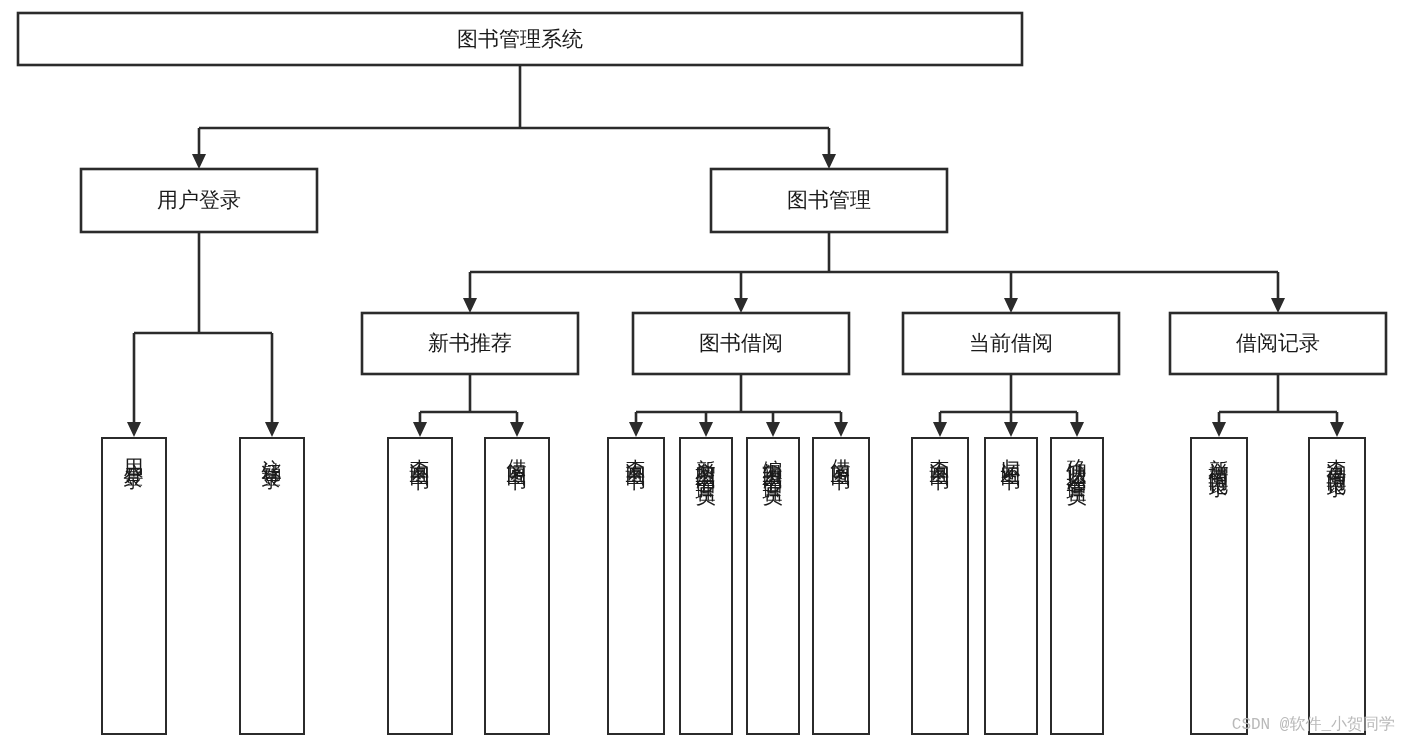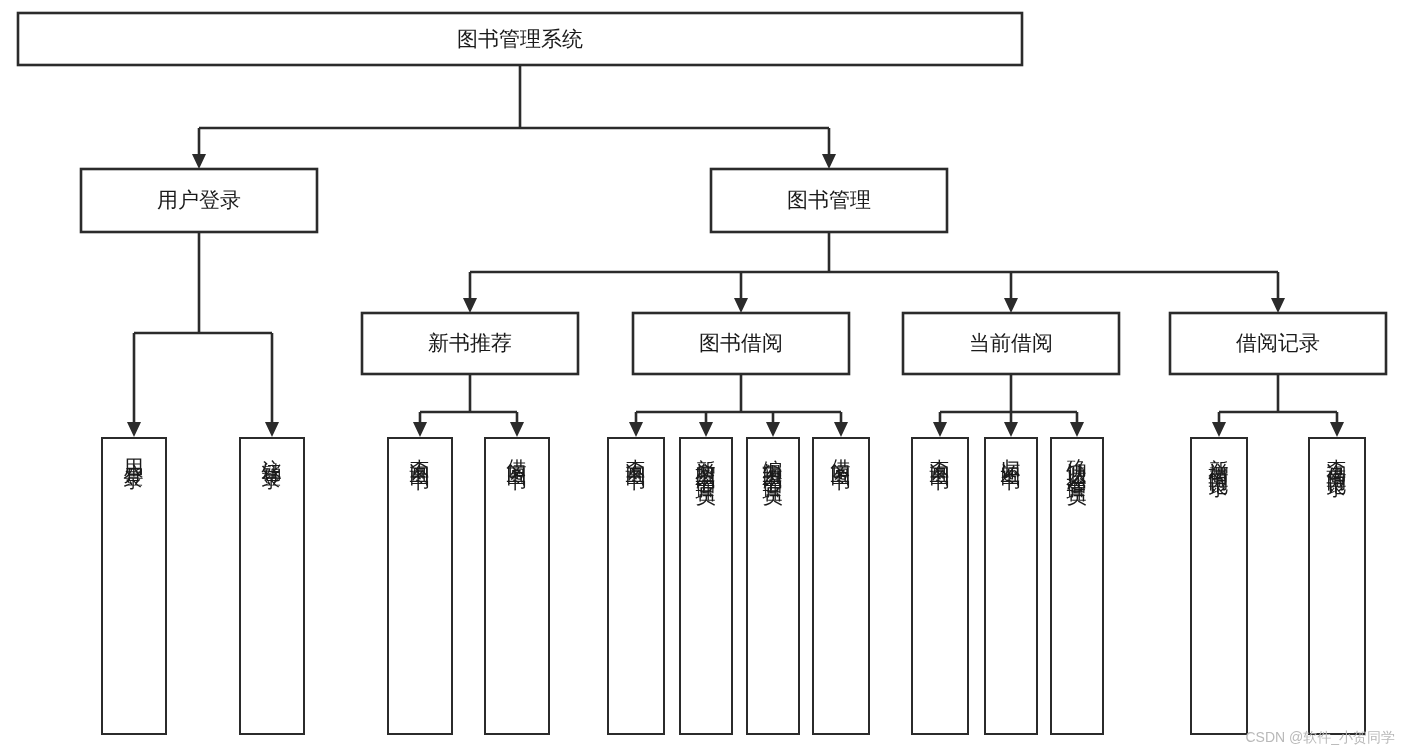--- a/index.html
+++ b/index.html
@@ -65,23 +65,23 @@
     font-size: 20px;
     line-height: 1.0;
     color: #1a1a1a;
     letter-spacing: 4px;
     white-space: nowrap;
     padding-top: 4px;
   }
   .watermark {
     position: absolute;
     right: 10px;
-    bottom: 0;
-    font-family: Liberation Sans, sans-serif;
-    font-size: 14px;
+    bottom: 12px;
+    font-family: Liberation Mono, monospace;
+    font-size: 16px;
     color: #b9b9b9;
     white-space: nowrap;
     pointer-events: none;
   }
 </style>
 </head>
 <body>
 
 <div id="diagram-root">
 

